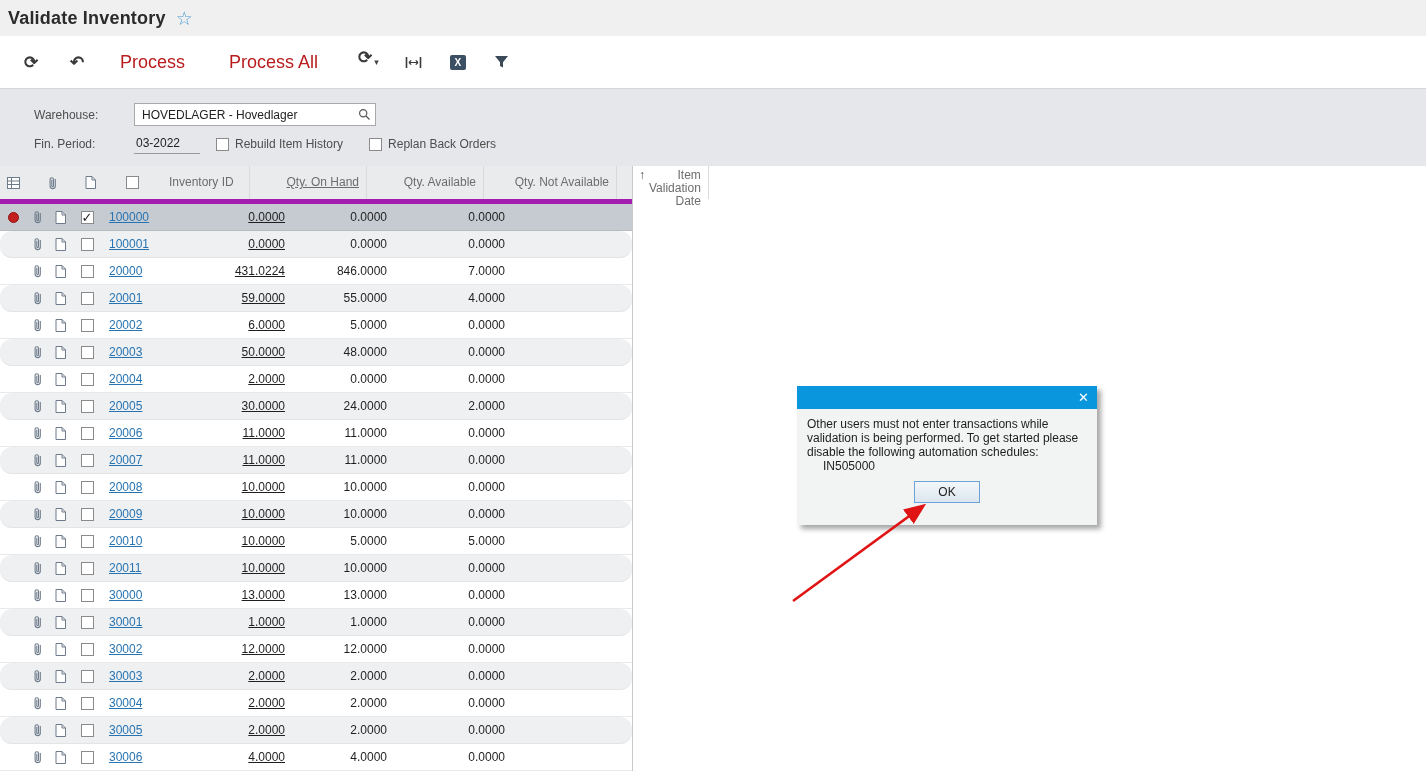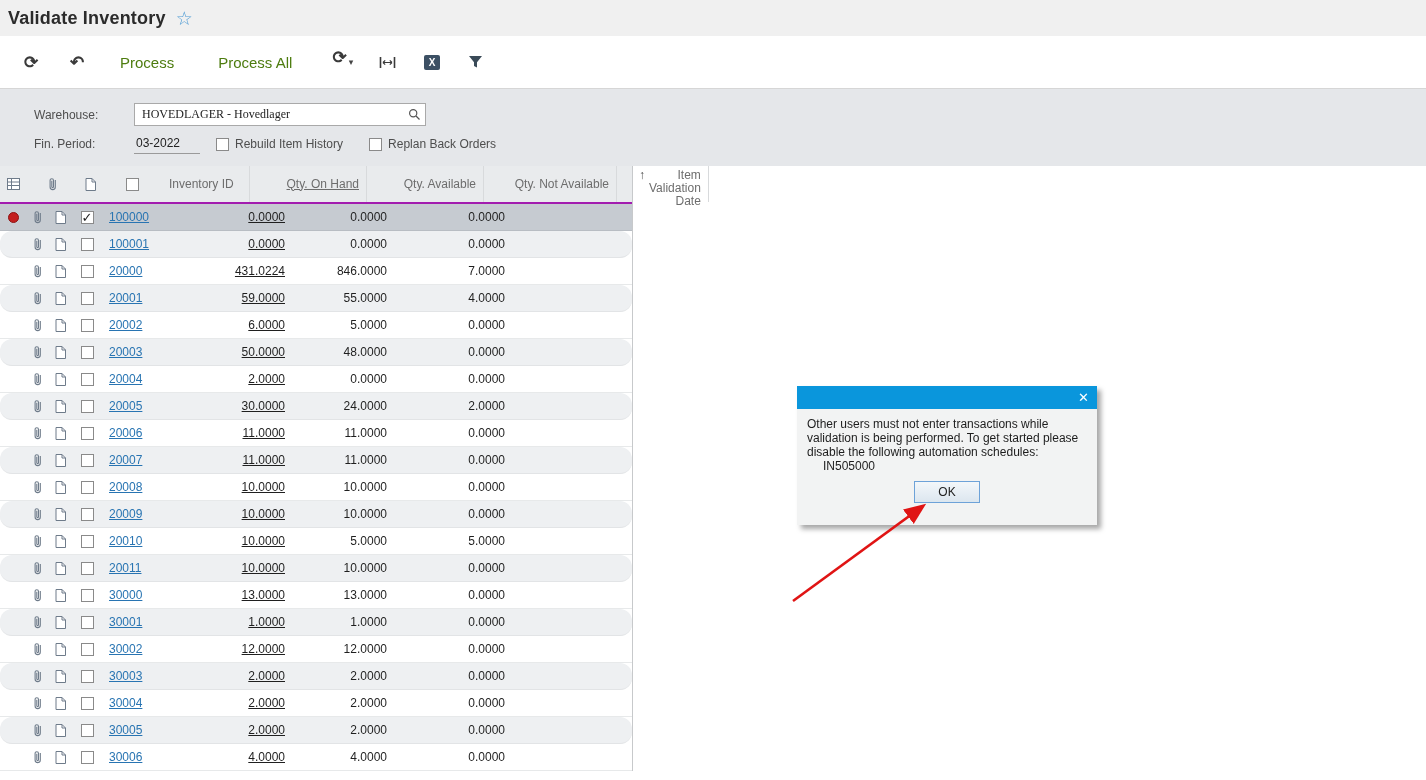--- a/index.html
+++ b/index.html
@@ -9,41 +9,41 @@
 
   
   .titlebar { height:36px; background:#f0f0f0; display:flex; align-items:center; padding-left:8px; }
   .titlebar h1 { font-size:18px; font-weight:700; color:#2b2b2b; letter-spacing:0.2px; }
   .fav-star { color:#4e9bd4; font-size:19px; margin-left:10px; cursor:pointer; }
 
   
   .toolbar { height:52px; background:#ffffff; display:flex; align-items:center; padding-left:14px; }
   .tb-btn { background:none; border:none; cursor:pointer; color:#333; display:flex; align-items:center; justify-content:center; }
   .tb-icon { font-size:17px; width:34px; height:30px; color:#3a3a3a; font-weight:bold; }
-  .tb-text { font-size:15px; padding:0 16px; height:30px; color:#4d7c0f; margin:0 6px; }
+  .tb-text { font-size:18px; padding:0 16px; height:30px; color:#b91c1c; margin:0 6px; }
   .tb-caret { font-size:9px; color:#444; margin-left:2px; }
   .tb-group { display:flex; align-items:center; margin:0 6px; }
   .excel-box { width:16px; height:15px; background:#3c5064; color:#fff; font-size:10px; font-weight:bold;
                display:flex; align-items:center; justify-content:center; border-radius:2px; }
 
   
   .filter-panel { height:78px; background:#e5e7ea; border-top:1px solid #d6d6d6; padding:14px 0 0 34px; font-size:12px; color:#4e4e4e; }
   .filter-row { display:flex; align-items:center; margin-bottom:8px; }
   .filter-label { width:100px; }
-  .lookup-box { width:292px; height:23px; background:#fff; border:1px solid #a9a9a9; display:flex; align-items:center; padding-left:7px; color:#222;font-family:Liberation Serif, serif; }
+  .lookup-box { width:242px; height:23px; background:#fff; border:1px solid #a9a9a9; display:flex; align-items:center; padding-left:7px; color:#222; }
   .lookup-box .val { flex:1; font-size:12px; }
   .lookup-box .mag { width:22px; display:flex; justify-content:center; cursor:pointer; }
   .period-box { width:66px; border-bottom:1px solid #9a9a9a; padding:2px 2px 3px 2px; color:#222; margin-right:16px; }
   .cb { width:13px; height:13px; border:1px solid #8a8a8a; background:#fff; display:inline-block; position:relative; flex:none; cursor:pointer; }
   .cb.checked::after { content:"✓"; position:absolute; top:-2px; left:0px; font-size:13px; font-weight:bold; color:#1d1d1d; }
   .cb-label { margin:0 26px 0 6px; color:#4e4e4e; }
 
   
   .grid { width:633px; border-right:1px solid #c7c9cb; background:#fff; }
-  .grid-header { display:flex; height:38px; background:#e9ebed; border-bottom:2px solid #a21caf; color:#6d6d6d; font-size:12px;gap:15px; }
+  .grid-header { display:flex; height:38px; background:#e9ebed; border-bottom:5px solid #a21caf; color:#6d6d6d; font-size:12px;gap:15px; }
   .hcell { display:flex; align-items:center; border-right:1px solid #d8dadc; padding:2px 7px; line-height:13px; }
   .hcell.icons { border-right:none; padding:2px 0; justify-content:center; }
   .hcell.right { justify-content:flex-end; text-align:right; }
   .col-status { width:26px; flex:none; }
   .col-clip { width:23px; flex:none; }
   .col-doc { width:23px; flex:none; }
   .col-check { width:30px; flex:none; }
   .col-id { width:88px; flex:none; }
   .col-onhand { width:102px; flex:none;text-decoration:underline; }
   .col-avail { width:102px; flex:none; }

